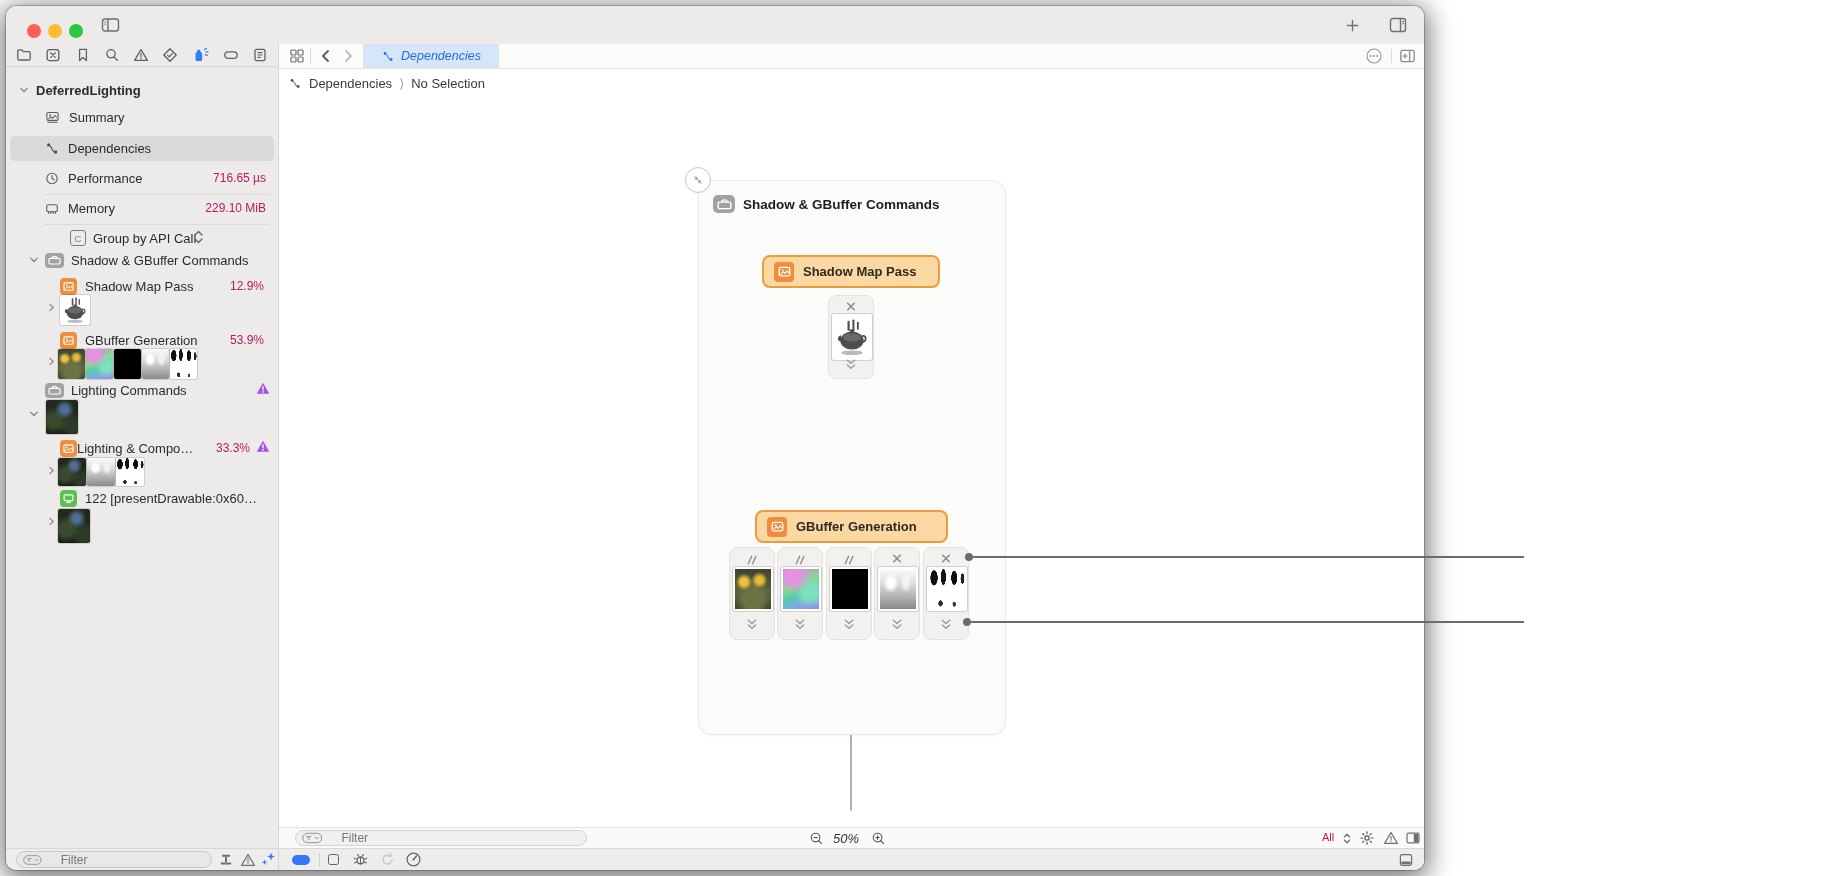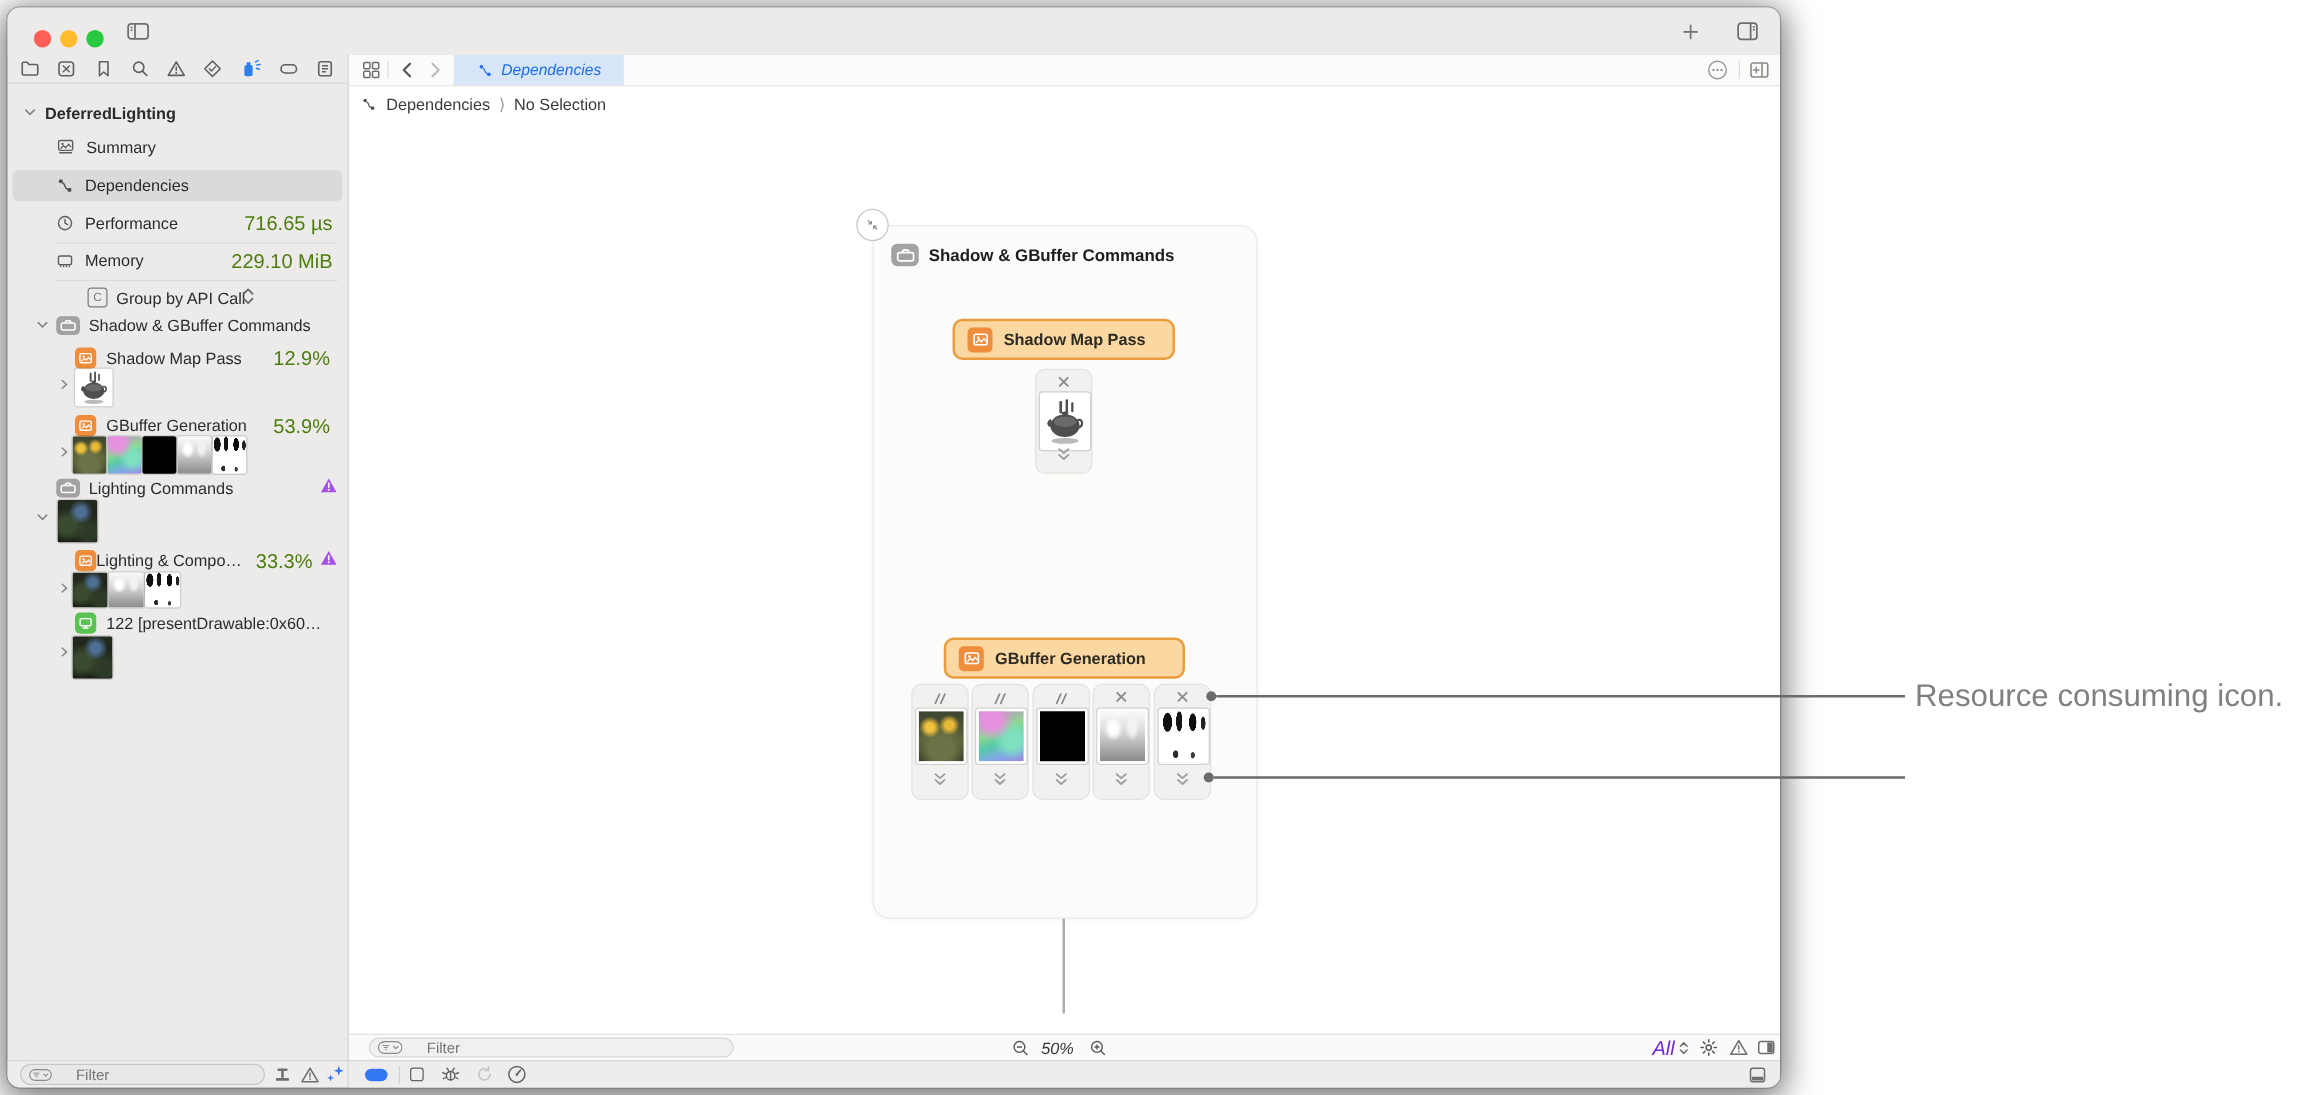--- a/index.html
+++ b/index.html
@@ -17,21 +17,21 @@
     display:flex;align-items:center;}
   .titletext{margin-left:18px;font-size:13px;color:#3c3c3e;}
   .titlebadge{position:absolute;right:8px;top:4px;width:17px;height:17px;border-radius:50%;background:#d0cfce;
     font-size:11px;color:#555;display:flex;align-items:center;justify-content:center;}
   
   .navbar{position:absolute;left:0;top:38px;width:272px;height:23px;border-bottom:1px solid #d8d7d6;
     display:flex;align-items:center;justify-content:space-between;padding:0 10px;box-sizing:border-box;}
   .sidebar{position:absolute;left:0;top:62px;width:272px;height:780px;font-size:13px;color:#2b2b2d;}
   .vsep{position:absolute;left:272px;top:38px;width:1px;height:826px;background:#d6d5d4;z-index:5;}
   .row{position:absolute;height:24px;display:flex;align-items:center;white-space:nowrap;}
-  .rowval{position:absolute;font-size:16px;color:#4d7c0f;}
+  .rowval{position:absolute;font-size:12px;color:#be185d;}
   .selband{position:absolute;left:4px;width:264px;height:25px;border-radius:5px;background:#dbdad9;}
   .thumb{position:absolute;border-radius:2px;box-shadow:0 0 0 1px rgba(0,0,0,.12);overflow:hidden;}
   .t-albedo{background:
     radial-gradient(circle at 25% 32%, #f0c23c 0 9%, rgba(240,194,60,0) 22%),
     radial-gradient(circle at 68% 28%, #e8b838 0 9%, rgba(232,184,56,0) 22%),
     radial-gradient(circle at 50% 75%, #6a7246 0 28%, rgba(0,0,0,0) 60%),
     linear-gradient(180deg,#3d4430,#566038 55%,#2f3526);}
   .t-normals{background:
     radial-gradient(circle at 30% 18%, #e891e0 0 16%, transparent 40%),
     radial-gradient(circle at 75% 58%, #7fe0c0 0 18%, transparent 45%),
@@ -76,21 +76,21 @@
   .cardthumb{position:absolute;left:3px;border:2px solid #fff;border-radius:2px;box-shadow:0 0 0 1px rgba(0,0,0,.14);}
   .cicon{position:absolute;left:50%;transform:translateX(-50%);}
   
   .canvasbar{position:absolute;left:0;top:783px;width:1145px;height:21px;background:#fafafa;border-top:1px solid #e3e2e1;}
   .filterfield{position:absolute;border:1px solid #d6d5d4;background:#f1f0ef;border-radius:10px;
     display:flex;align-items:center;gap:17px;padding:0 6px;box-sizing:border-box;}
   .filterfield input{border:none;outline:none;background:transparent;font-size:12px;color:#333;width:100%;
     font-family:"Liberation Sans",sans-serif;}
   .bottomband{position:absolute;left:0;top:842px;width:1418px;height:22px;background:#eeedec;border-top:1px solid #d8d7d6;box-sizing:border-box;}
   .zoomtext{font-size:13px;color:#333;}
-  .scopetext{font-size:16px;color:#6d28d9;font-style:italic;}
+  .scopetext{font-size:11px;color:#be185d;}
   
   .callline{position:absolute;height:2px;background:#6b6b6e;}
   .calldot{position:absolute;width:8px;height:8px;border-radius:50%;background:#6b6b6e;}
   .calltext{position:absolute;font-size:25px;color:#7f7f84;line-height:30px;}
   .ibtn{display:flex;align-items:center;justify-content:center;}
 </style>
 </head>
 <body>
 
 <div class="page">
@@ -666,17 +666,16 @@
           <svg width="16" height="16" viewBox="0 0 16 16">
             <rect x="2.4" y="2.6" width="11.2" height="10.8" rx="1.8" fill="none" stroke="#6e6e6c" stroke-width="1.2"></rect>
             <rect x="3.4" y="9.4" width="9.2" height="2.9" rx="0.6" fill="#6e6e6c"></rect>
           </svg>
         </span>
     </div>
   </div>
 
   <span class="calldot" style="left:965px;top:553px;"></span>
   <div class="callline" style="left:973px;top:556px;width:551px;"></div>
-  <div class="calltext" style="left:1532px;top:542px;">Resource consuming icon.</div>
 
   <span class="calldot" style="left:963px;top:618px;"></span>
   <div class="callline" style="left:971px;top:621px;width:553px;"></div>
 </div>
 
 </body></html>

